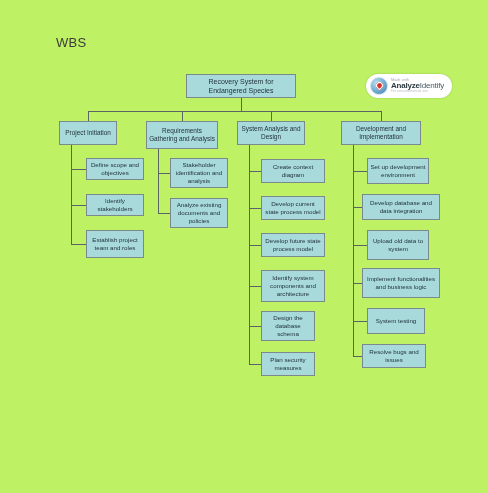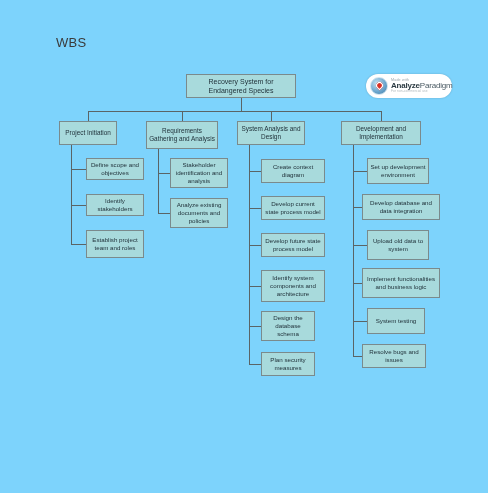--- a/index.html
+++ b/index.html
@@ -8,21 +8,21 @@
     padding: 0;
     background: #ffffff;
   }
   body {
     font-family: "Liberation Sans", sans-serif;
   }
   #canvas {
     position: relative;
     width: 488px;
     height: 493px;
-    background: #7dd3fc;
+    background: #bef264;
     overflow: hidden;
   }
   #page-title {
     position: absolute;
     left: 56px;
     top: 35px;
     font-size: 13px;
     color: #3a3a3a;
     letter-spacing: 0.3px;
     white-space: nowrap;
@@ -118,21 +118,21 @@
 <body>
 
 <div id="canvas">
 
   <div id="page-title">WBS</div>
 
   <div id="watermark">
     <div id="wm-globe"></div>
     <div id="wm-text">
       <span id="wm-made">Made with</span>
-      <span id="wm-brand"><span>Analyze</span><span class="vp-light">Paradigm</span></span>
+      <span id="wm-brand"><span>Analyze</span><span class="vp-light">Identify</span></span>
       <span id="wm-note">For non-commercial use</span>
     </div>
   </div>
 
   <div id="tree-layer">
       <div class="node root" style="left: 186px; top: 74px; width: 110px; height: 24px;">
         <span>Recovery System for Endangered Species</span>
       </div>
       <div class="conn v" style="left: 241px; top: 98px; height: 13px;"></div>
       <div class="conn h" style="top: 111px; left: 88px; width: 293px;"></div>

